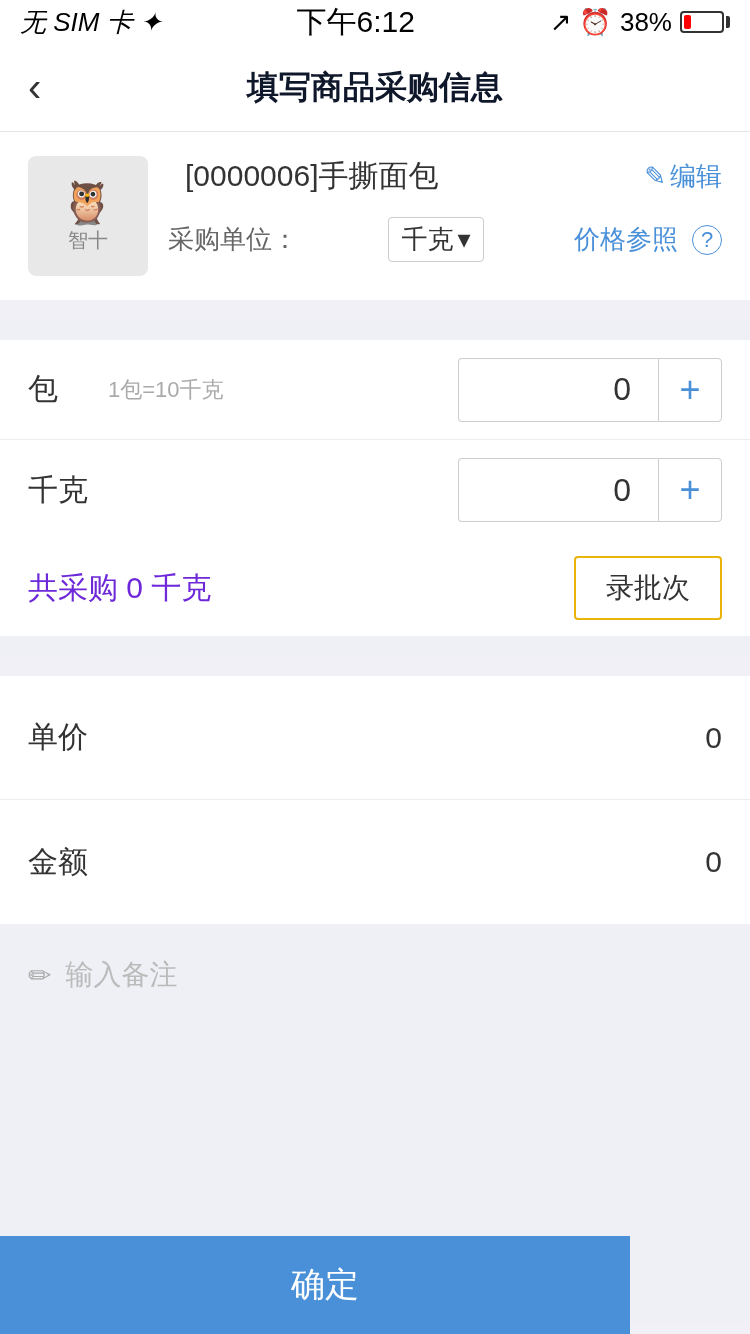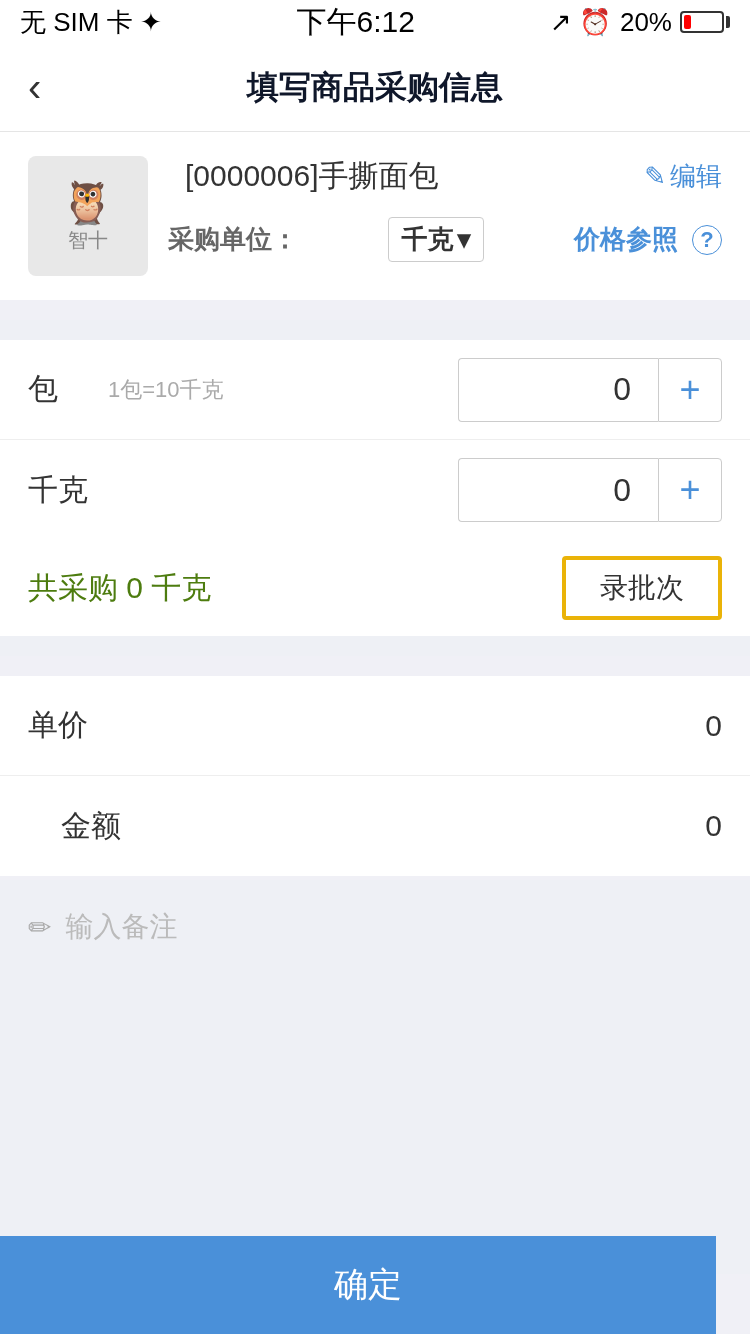--- a/index.html
+++ b/index.html
@@ -23,20 +23,21 @@
       justify-content: space-between;
       padding: 0 20px;
       font-size: 28px;
       color: #000;
     }
     .status-left {
       display: flex;
       align-items: flex-end;
       gap: 10px;
       font-size: 26px;
+      font-style: italic;
     }
     .status-center {
       font-size: 30px;
       font-weight: 400;
     }
     .status-right {
       display: flex;
       align-items: center;
       gap: 8px;
       font-size: 26px;
@@ -148,21 +149,20 @@
       font-size: 26px;
       display: flex;
       align-items: center;
       gap: 4px;
       cursor: pointer;
     }
     .purchase-unit-row {
       display: flex;
       align-items: center;
       justify-content: space-between;
-      font-weight: bold;
     }
     .unit-label {
       font-size: 26px;
       color: #666;
     }
     .unit-select {
       display: flex;
       align-items: center;
       gap: 4px;
       border: 1px solid #ccc;
@@ -250,52 +250,51 @@
     .total-row {
       background: #fff;
       display: flex;
       align-items: center;
       justify-content: space-between;
       padding: 0 28px;
       height: 96px;
     }
     .total-text {
       font-size: 30px;
-      color: #4d7c0f;
+      color: #6d28d9;
     }
     .batch-btn {
-      width: 160px;
+      width: 148px;
       height: 64px;
-      border: 4px solid #eab308;
+      border: 2px solid #eab308;
       border-radius: 4px;
       background: #fff;
       font-size: 28px;
       color: #333;
       display: flex;
       align-items: center;
       justify-content: center;
       cursor: pointer;
     }
 
     
     .info-section {
       background: #fff;
       margin-top: 20px;
     }
     .info-row {
       display: flex;
       align-items: center;
       justify-content: space-between;
       padding: 18px 28px;
-      height: 100px;
+      height: 124px;
       border-bottom: 1px solid #eee;
     }
     .info-row:last-child {
       border-bottom: none;
-      margin-left: 33px;
     }
     .info-label {
       font-size: 30px;
       color: #333;
     }
     .info-value {
       font-size: 30px;
       color: #333;
     }
 
@@ -320,21 +319,21 @@
 
     
     .empty-space {
       background: #eef0f5;
       flex: 1;
       min-height: 300px;
     }
 
     
     .confirm-btn {
-      width: 716px;
+      width: 630px;
       height: 98px;
       background: #4a90d9;
       border: none;
       font-size: 34px;
       color: #fff;
       display: flex;
       align-items: center;
       justify-content: center;
       cursor: pointer;
       position: fixed;
@@ -353,21 +352,21 @@
 <div class="page-content">
 
   <div class="status-bar">
     <div class="status-left">
       <span>无 SIM 卡 ✦</span>
     </div>
     <div class="status-center">下午6:12</div>
     <div class="status-right">
       <span>↗</span>
       <span>⏰</span>
-      <span>20%</span>
+      <span>38%</span>
       <span class="battery-icon">
         <span class="battery-body">
           <span class="battery-fill"></span>
         </span>
         <span class="battery-tip"></span>
       </span>
     </div>
   </div>
 
   <div class="nav-bar">

